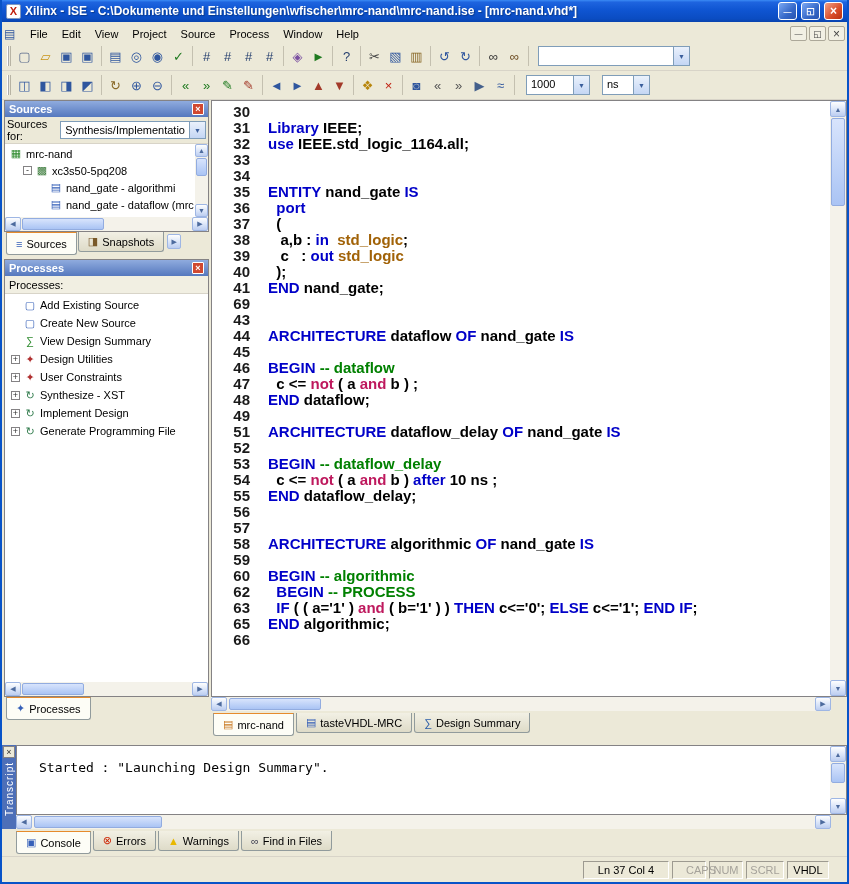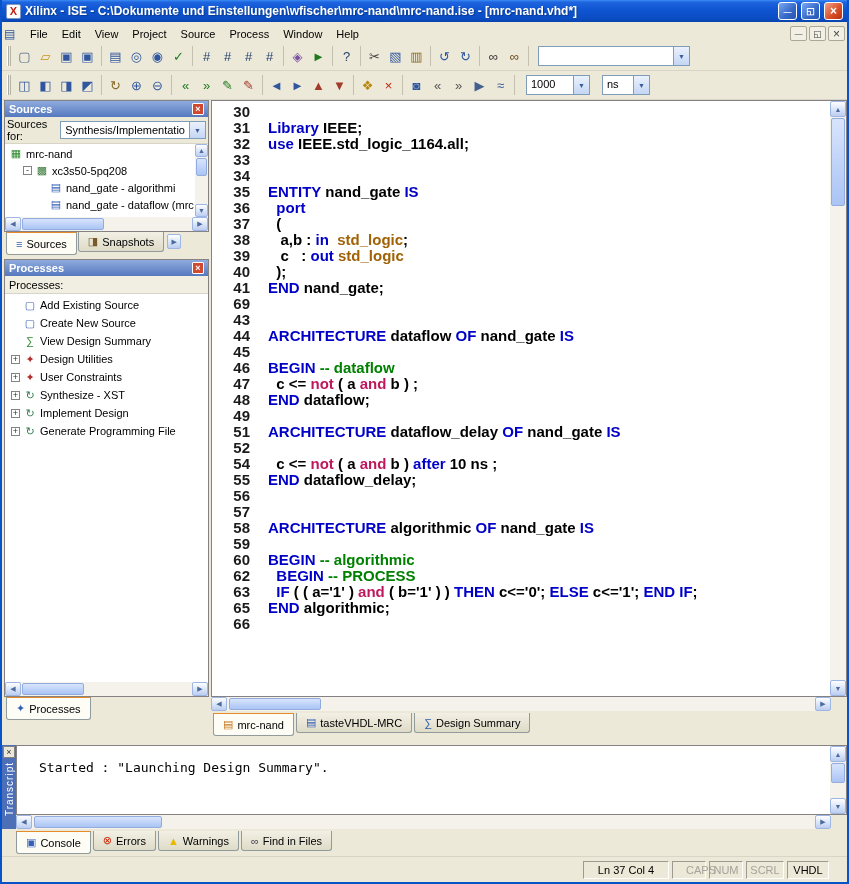--- a/index.html
+++ b/index.html
@@ -465,20 +465,24 @@
         </div>
         <div class="code-line">
           <span class="line-num">51</span>
           <span class="line-code"><span class="tok-kw">ARCHITECTURE</span><span class="tok-pl"> dataflow_delay </span><span class="tok-kw">OF</span><span class="tok-pl"> nand_gate </span><span class="tok-kw">IS</span></span>
         </div>
         <div class="code-line">
           <span class="line-num">52</span>
           <span class="line-code"></span>
         </div>
         <div class="code-line">
+          <span class="line-num">53</span>
+          <span class="line-code"><span class="tok-kw">BEGIN</span><span class="tok-pl"> </span><span class="tok-cmt">-- dataflow_delay</span></span>
+        </div>
+        <div class="code-line">
           <span class="line-num">54</span>
           <span class="line-code"><span class="tok-pl">  c &lt;= </span><span class="tok-op">not</span><span class="tok-pl"> ( a </span><span class="tok-op">and</span><span class="tok-pl"> b ) </span><span class="tok-kw">after</span><span class="tok-pl"> 10 ns ;</span></span>
         </div>
         <div class="code-line">
           <span class="line-num">55</span>
           <span class="line-code"><span class="tok-kw">END</span><span class="tok-pl"> dataflow_delay;</span></span>
         </div>
         <div class="code-line">
           <span class="line-num">56</span>
           <span class="line-code"></span>

